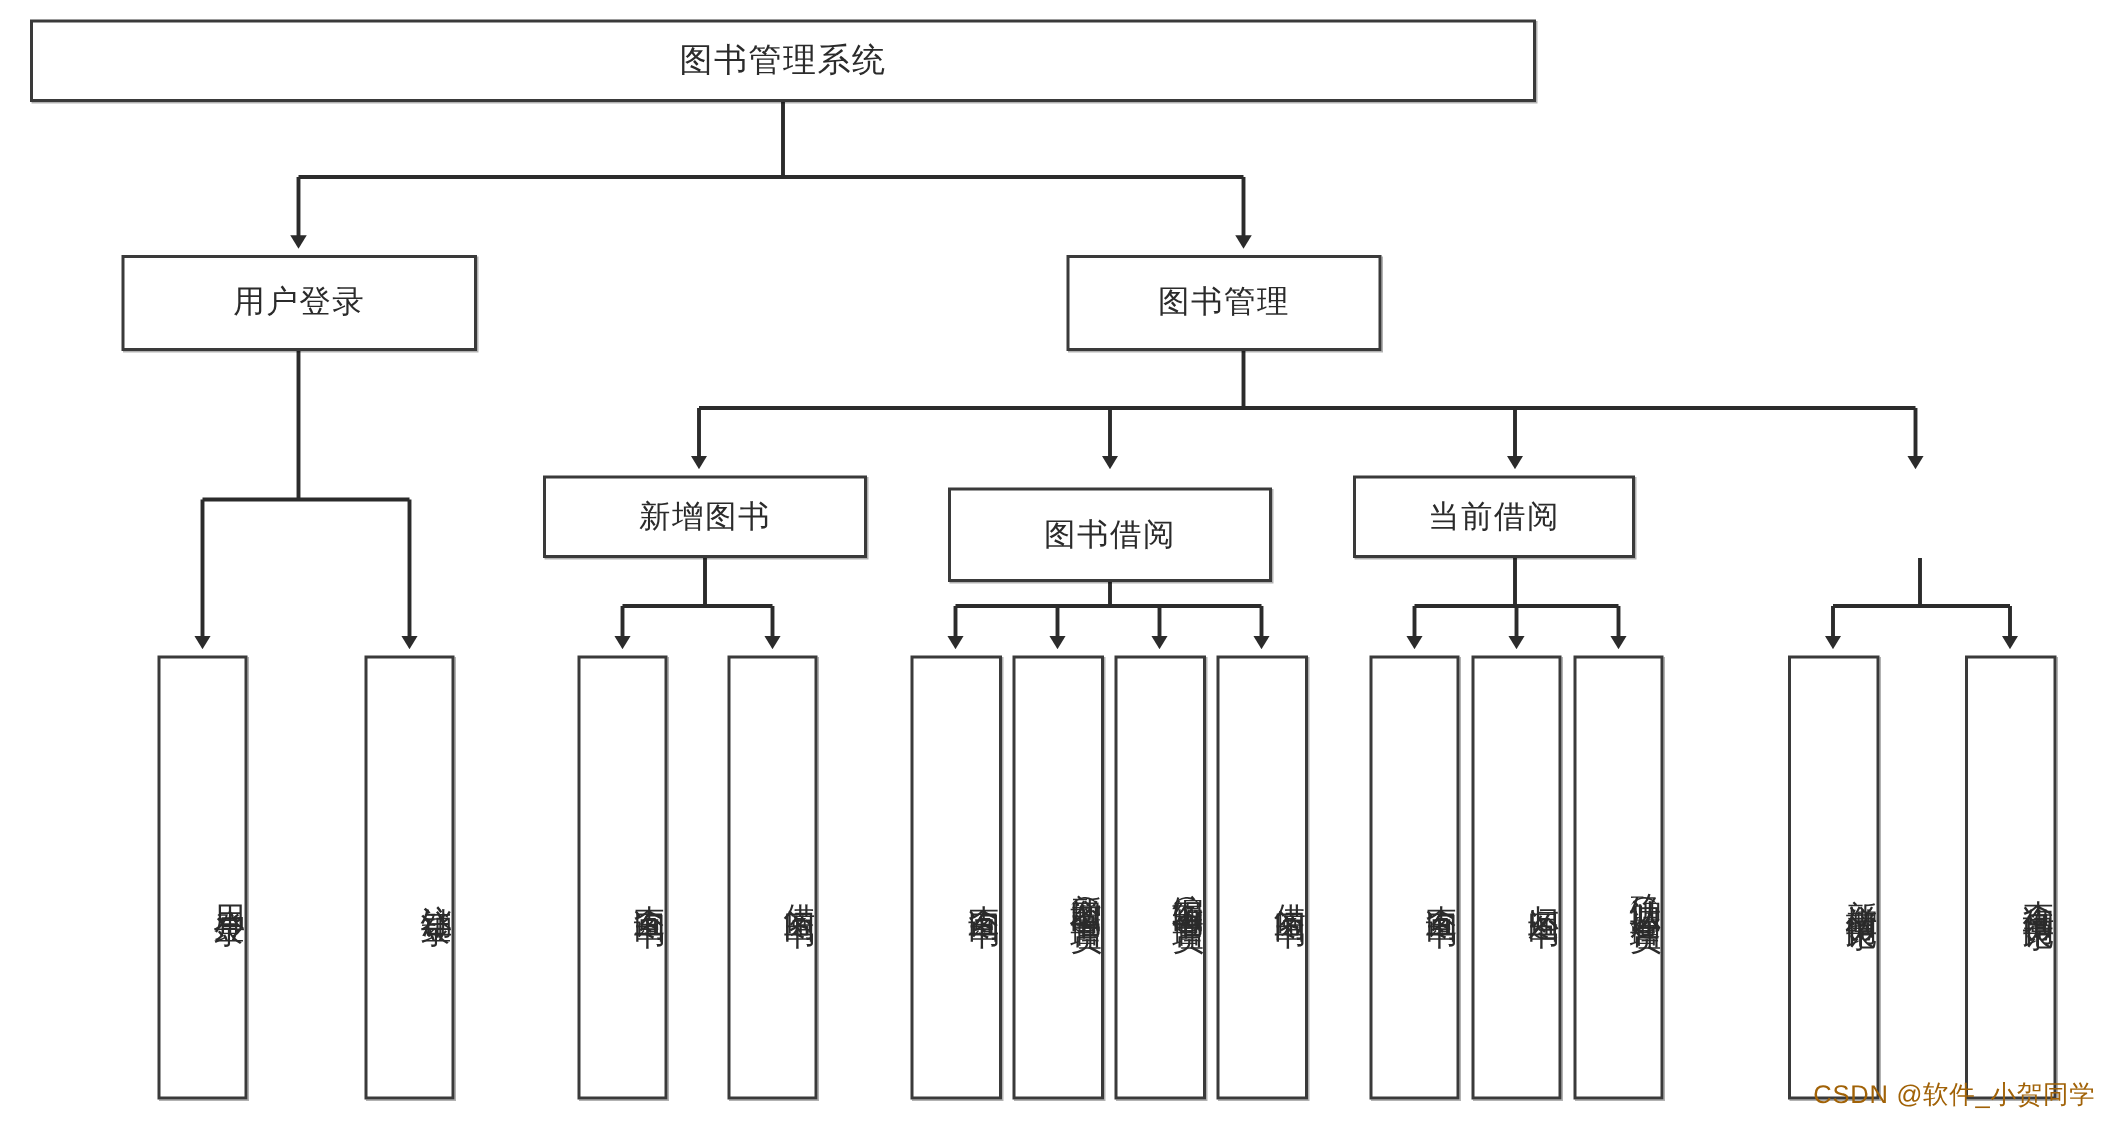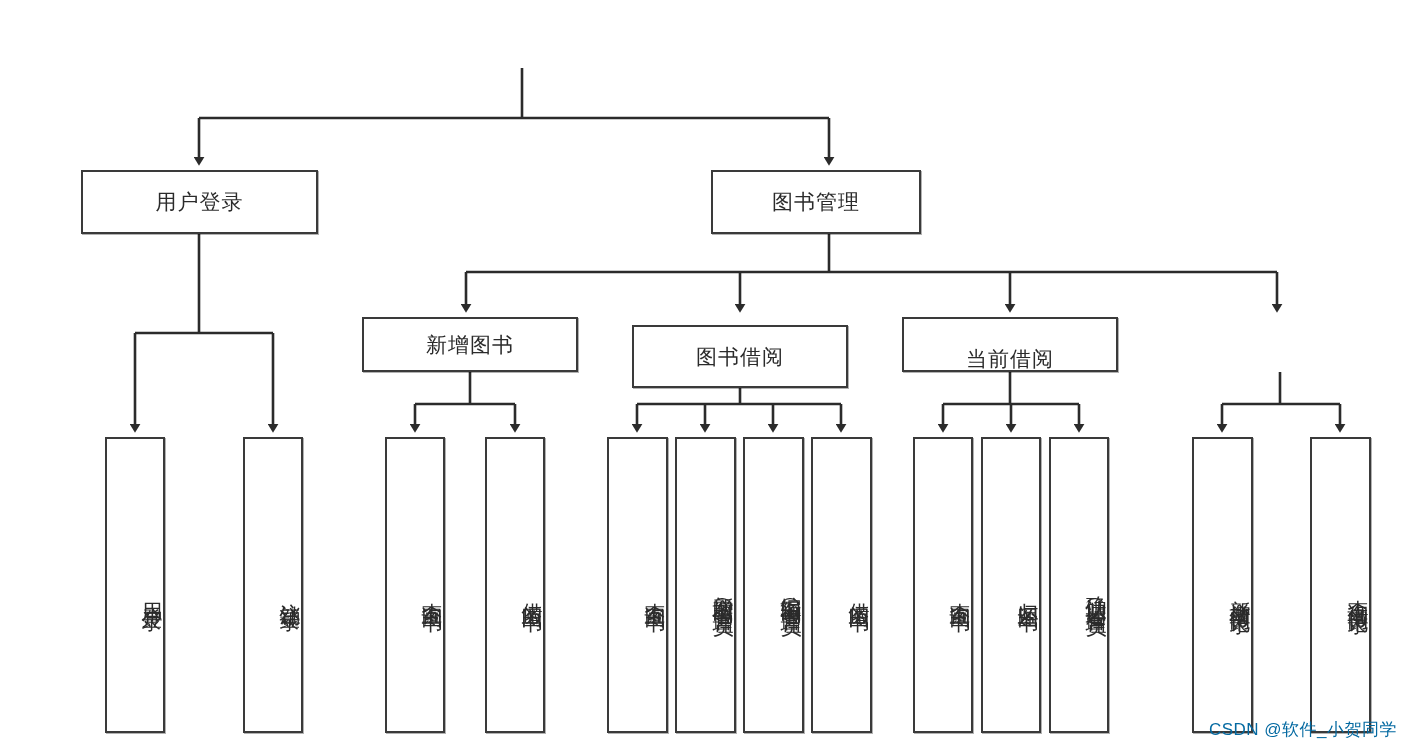--- a/index.html
+++ b/index.html
@@ -51,21 +51,21 @@
   .node.v .lbl{
     writing-mode:vertical-rl;
     text-orientation:upright;
     white-space:nowrap;
   }
   .node .lbl{ white-space:nowrap; }
   #watermark{
     position:absolute;
     right:8px;bottom:6px;
     font-size:17px;
-    color:#0369a1;
+    color:#a16207;
     letter-spacing:0.5px;
     z-index:3;
     white-space:nowrap;
   }
 </style>
 </head>
 <body>
 
 <div id="diagram">
 
@@ -112,35 +112,38 @@
       <path d="M1011,404 L1011,425" marker-end="url(#arrow)"></path>
       <path d="M1079,404 L1079,425" marker-end="url(#arrow)"></path>
 
       <path d="M1280,372 L1280,404"></path>
       <path d="M1222,404 L1340,404"></path>
       <path d="M1222,404 L1222,425" marker-end="url(#arrow)"></path>
       <path d="M1340,404 L1340,425" marker-end="url(#arrow)"></path>
     </g>
   </svg>
 
+  <div class="node h root" style="left: 20px; top: 13px; width: 1004px; height: 55px;">
+    <span class="lbl">图书管理系统</span>
+  </div>
 
   <div class="node h" style="left: 81px; top: 170px; width: 237px; height: 64px;">
     <span class="lbl">用户登录</span>
   </div>
   <div class="node h" style="left: 711px; top: 170px; width: 210px; height: 64px;">
     <span class="lbl">图书管理</span>
   </div>
 
   <div class="node h" style="left: 362px; top: 317px; width: 216px; height: 55px;">
     <span class="lbl">新增图书</span>
   </div>
   <div class="node h" style="left: 632px; top: 325px; width: 216px; height: 63px;">
     <span class="lbl">图书借阅</span>
   </div>
-  <div class="node h" style="left: 902px; top: 317px; width: 216px; height: 55px; align-items: flex-end;">
+  <div class="node h" style="left: 902px; top: 317px; width: 188px; height: 55px;">
     <span class="lbl">当前借阅</span>
   </div>
 
   <div class="node v" style="left: 105px; top: 437px; width: 60px; height: 296px;">
     <span class="lbl">用户登录</span>
   </div>
   <div class="node v" style="left: 243px; top: 437px; width: 60px; height: 296px;">
     <span class="lbl">注销登录</span>
   </div>
   <div class="node v" style="left: 385px; top: 437px; width: 60px; height: 296px;">

